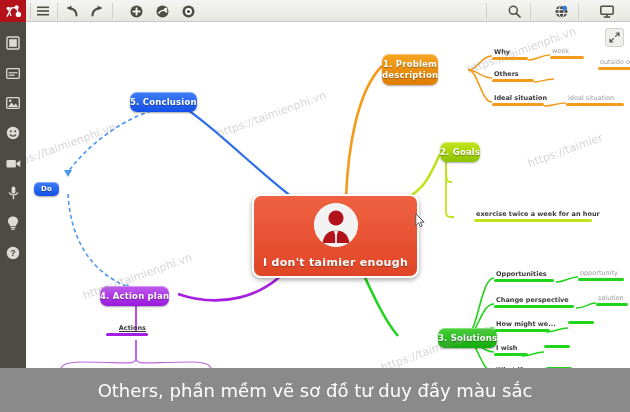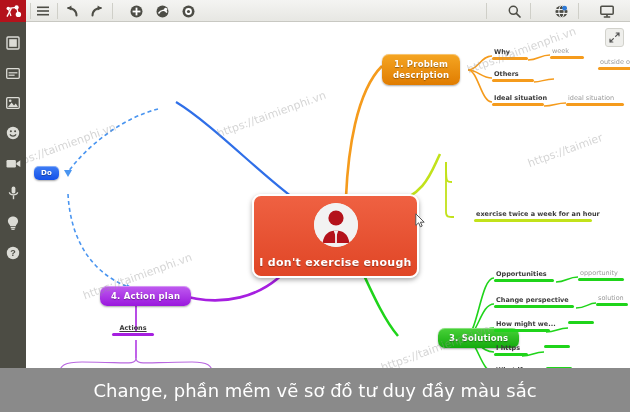--- a/index.html
+++ b/index.html
@@ -26,21 +26,21 @@
   .sb-item svg{display:block;}
 
   
   #canvas{position:absolute;left:26px;top:22px;width:604px;height:346px;
           background:#fff;overflow:hidden;}
   #edges{position:absolute;left:0;top:0;width:604px;height:346px;}
 
   
   .node{position:absolute;box-sizing:border-box;white-space:nowrap;}
 
-  .mnode{border-radius:7px;padding:5px 11px;color:#fff;font-weight:bold;
+  .mnode{border-radius:7px;padding:5px 0;color:#fff;font-weight:bold;
          font-size:8.5px;letter-spacing:.2px;
          box-shadow:0 1px 2px rgba(0,0,0,.35), inset 0 1px 0 rgba(255,255,255,.35);
          text-shadow:0 1px 1px rgba(0,0,0,.35);cursor:pointer;}
   .mnode.orange{background:linear-gradient(#f5a623,#e07c00);}
   .mnode.lime  {background:linear-gradient(#c4e51c,#8cc300);}
   .mnode.green {background:linear-gradient(#4ad23a,#13aa0d);}
   .mnode.purple{background:linear-gradient(#c05cf0,#9a18dd);}
   .mnode.blue  {background:linear-gradient(#3f7ef5,#1450e8);}
   .mnode.small {font-size:7px;padding:3px 7px;border-radius:5px;}
 
@@ -294,21 +294,21 @@
     <div id="central">
       <div class="avatar">
         <svg width="44" height="44" viewBox="0 0 44 44">
           <circle cx="22" cy="22" r="22" fill="#f2f2f2"></circle>
           <circle cx="22" cy="15" r="7.6" fill="#b4121b"></circle>
           <path d="M8.5 40 C10 31 15 27.5 22 27.5 C29 27.5 34 31 35.5 40 Z" fill="#b4121b"></path>
           <path d="M19.6 27.6 L22 34 L24.4 27.6 Z" fill="#f2f2f2"></path>
           <rect x="21.1" y="30" width="1.8" height="10" fill="#f2f2f2"></rect>
         </svg>
       </div>
-      <div class="ctitle">I don't exercise enough</div>
+      <div class="ctitle">I don't taimier enough</div>
     </div>
 
     <div class="node mnode orange" style="left:356px;top:32px;line-height:1.25;text-align:center;">
       <div>1.  Problem</div>
       <div>description</div>
     </div>
 
     <div class="leaf" style="left:466px;top:26px;width:36px;">
       <span class="txt">Why</span>
       <span class="bar orange"></span>
@@ -329,20 +329,23 @@
 
     <div class="leaf" style="left:466px;top:72px;width:52px;">
       <span class="txt">Ideal situation</span>
       <span class="bar orange"></span>
     </div>
     <div class="leaf ghost" style="left:540px;top:72px;width:58px;">
       <span class="txt">ideal situation</span>
       <span class="bar orange"></span>
     </div>
 
+    <div class="node mnode lime" style="left:414px;top:120px;">
+      <span>2. Goals</span>
+    </div>
 
     <div class="leaf" style="left:428px;top:188px;width:118px;margin-left:20px;">
       <span class="txt">exercise twice a week for an hour</span>
       <span class="bar lime"></span>
     </div>
 
     <div class="node mnode green" style="left:372px;top:306px;margin-left:40px;">
       <span>3. Solutions</span>
     </div>
 
@@ -367,48 +370,51 @@
     <div class="leaf" style="left:468px;top:298px;width:56px;">
       <span class="txt">How might we...</span>
       <span class="bar green"></span>
     </div>
     <div class="leaf ghost" style="left:542px;top:298px;width:26px;">
       <span class="txt"></span>
       <span class="bar green"></span>
     </div>
 
     <div class="leaf" style="left:468px;top:322px;width:34px;">
-      <span class="txt">I https</span>
+      <span class="txt">I wish</span>
       <span class="bar green"></span>
     </div>
     <div class="leaf ghost" style="left:518px;top:322px;width:26px;">
       <span class="txt"></span>
       <span class="bar green"></span>
     </div>
 
     <div class="leaf" style="left:468px;top:344px;width:36px;">
       <span class="txt">What if</span>
 
     </div>
     <div class="leaf ghost" style="left:520px;top:344px;width:26px;">
       <span class="txt"></span>
       <span class="bar green"></span>
     </div>
 
     <div class="node mnode purple" style="left:74px;top:264px;">
       <span>4. Action plan</span>
     </div>
 
-    <div class="leaf" style="left:86px;top:302px;width:42px;text-align:center;text-decoration:underline;">
+    <div class="leaf" style="left:80px;top:302px;width:42px;text-align:right;text-decoration:underline;">
       <span class="txt">Actions</span>
       <span class="bar purple"></span>
     </div>
 
-
-    <div class="node mnode blue small" style="left:8px;top:144px;text-align:center;">
+    <div class="node mnode blue" style="left:104px;top:70px;">
+      <span>5. Conclusion</span>
+    </div>
+
+    <div class="node mnode blue small" style="left:8px;top:160px;text-align:center;">
       <span>Do</span>
     </div>
 
     <div class="wm" style="left:188px;top:86px;">https://taimienphi.vn</div>
     <div class="wm" style="left:-22px;top:118px;">https://taimienphi.vn</div>
     <div class="wm" style="left:54px;top:248px;">https://taimienphi.vn</div>
     <div class="wm" style="left:500px;top:122px;">https://taimier</div>
     <div class="wm" style="left:438px;top:22px;">https://taimienphi.vn</div>
     <div class="wm" style="left:352px;top:320px;">https://taimienphi.vn</div>
 
@@ -420,16 +426,16 @@
     </div>
 
     <div id="cursor">
       <svg width="11" height="15" viewBox="0 0 11 15">
         <path d="M0.8 0.8 L0.8 12.4 L3.6 9.8 L5.4 13.8 L7.2 13 L5.4 9.2 L9.2 9.2 Z" fill="#fff" stroke="#555" stroke-width="1"></path>
       </svg>
     </div>
   </div>
 
   <div id="caption">
-    <span>Change, phần mềm vẽ sơ đồ tư duy đầy màu sắc</span>
+    <span>Others, phần mềm vẽ sơ đồ tư duy đầy màu sắc</span>
   </div>
 
 </div>
 
 </body></html>

